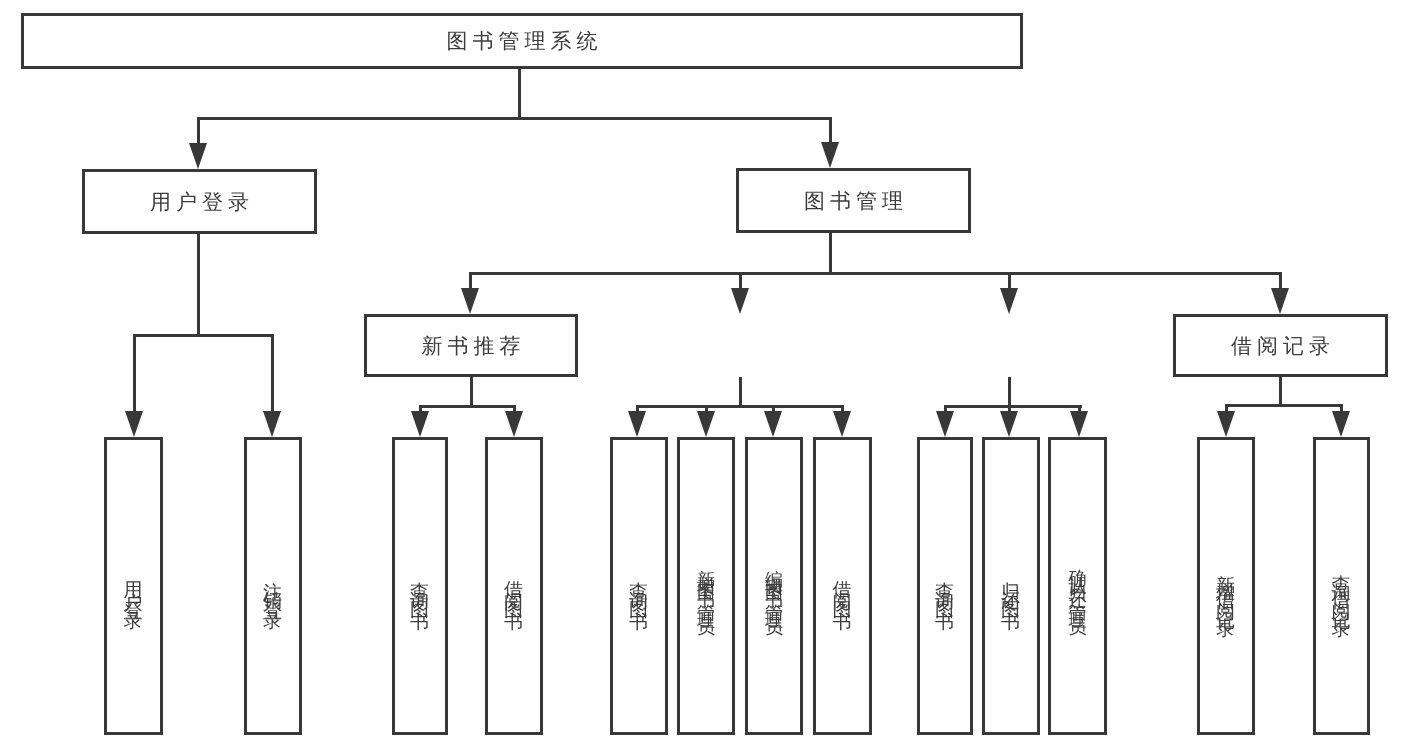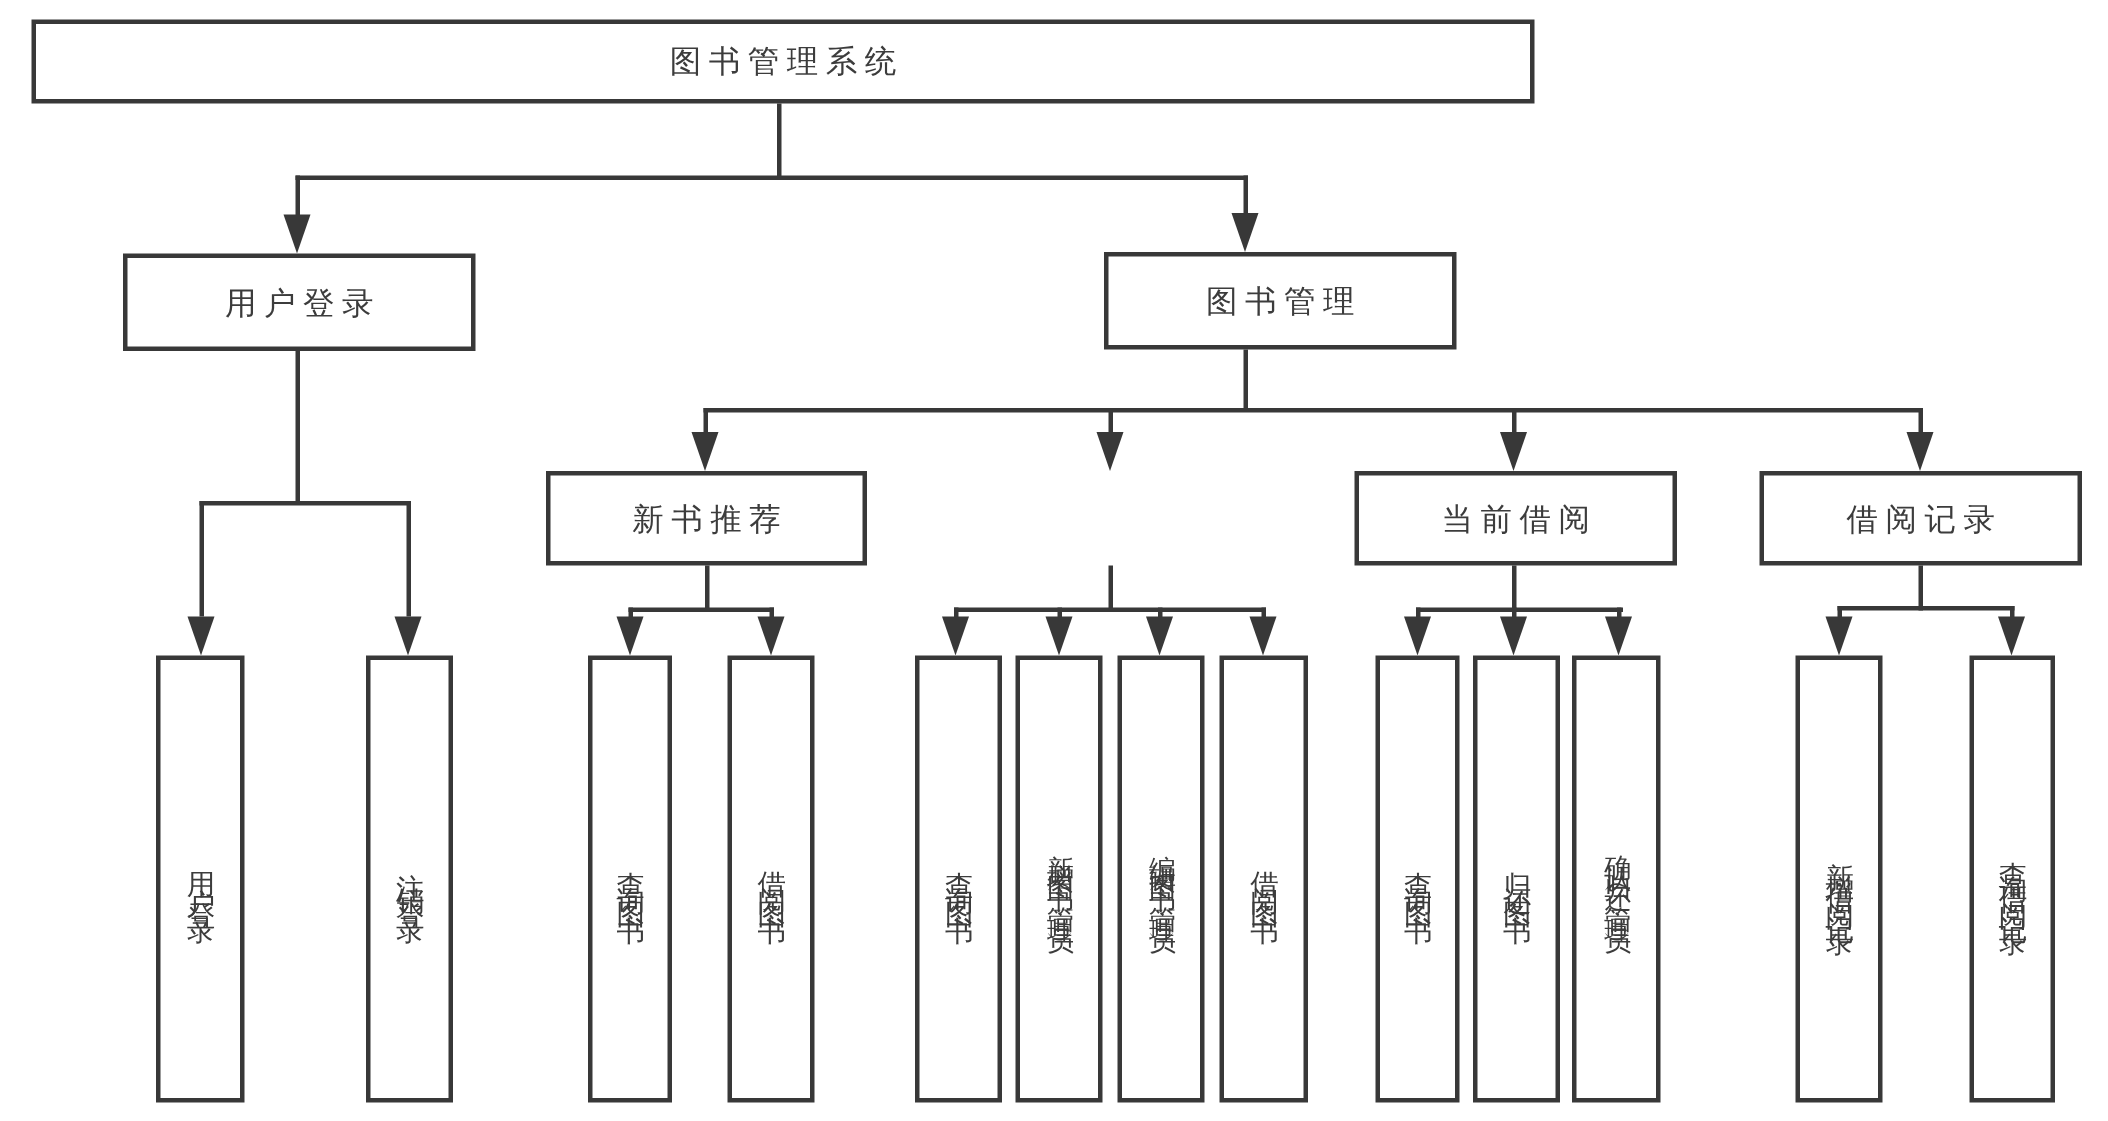--- a/index.html
+++ b/index.html
@@ -65,23 +65,20 @@
   <div class="arrow" style="left:461px;top:288px;"></div>
   <div class="vline" style="left:739px;top:272px;width:3px;height:18px;"></div>
   <div class="arrow" style="left:731px;top:288px;"></div>
   <div class="vline" style="left:1008px;top:272px;width:3px;height:18px;"></div>
   <div class="arrow" style="left:1000px;top:288px;"></div>
   <div class="vline" style="left:1279px;top:272px;width:3px;height:18px;"></div>
   <div class="arrow" style="left:1271px;top:288px;"></div>
 
   <div class="box" style="left:364px;top:314px;width:214px;height:63px;">
     <span class="hlabel">新书推荐</span>
-  </div>
-  <div class="box" style="left:903px;top:314px;width:215px;height:63px;">
-    <span class="hlabel">当前借阅</span>
   </div>
   <div class="box" style="left:1173px;top:314px;width:215px;height:63px;">
     <span class="hlabel">借阅记录</span>
   </div>
 
   <div class="vline" style="left:470px;top:377px;width:3px;height:30px;"></div>
   <div class="hline" style="left:419px;top:405px;width:97px;height:3px;"></div>
   <div class="vline" style="left:419px;top:405px;width:3px;height:8px;"></div>
   <div class="arrow" style="left:411px;top:411px;"></div>
   <div class="vline" style="left:513px;top:405px;width:3px;height:8px;"></div>

